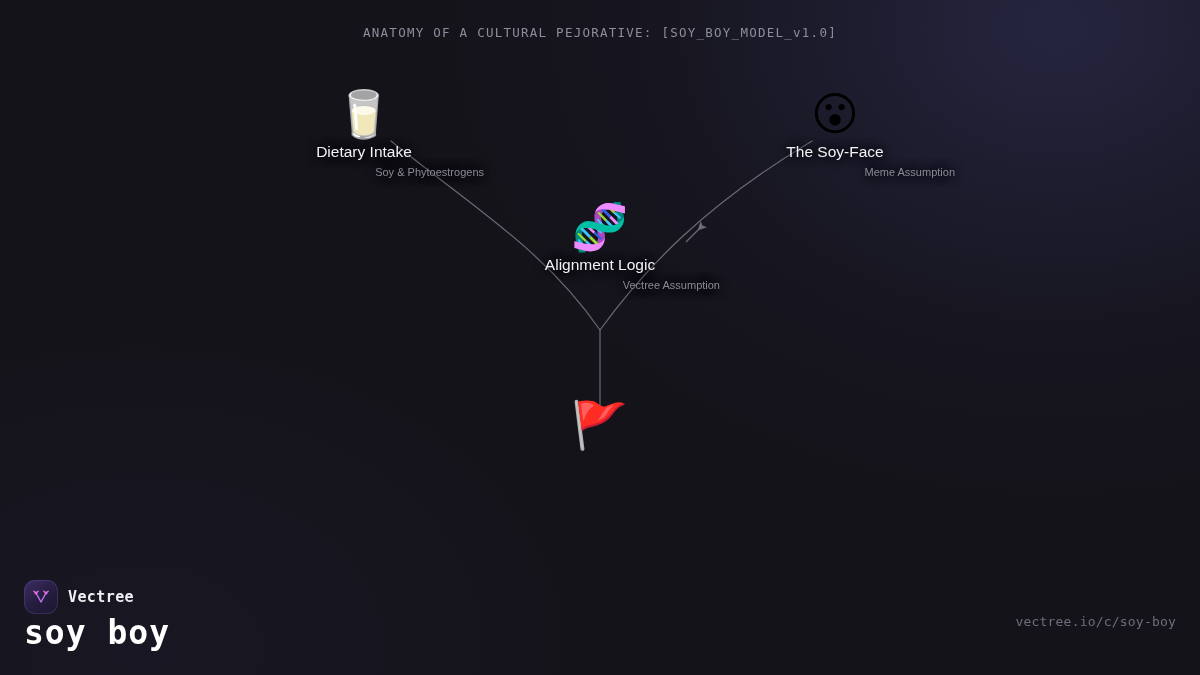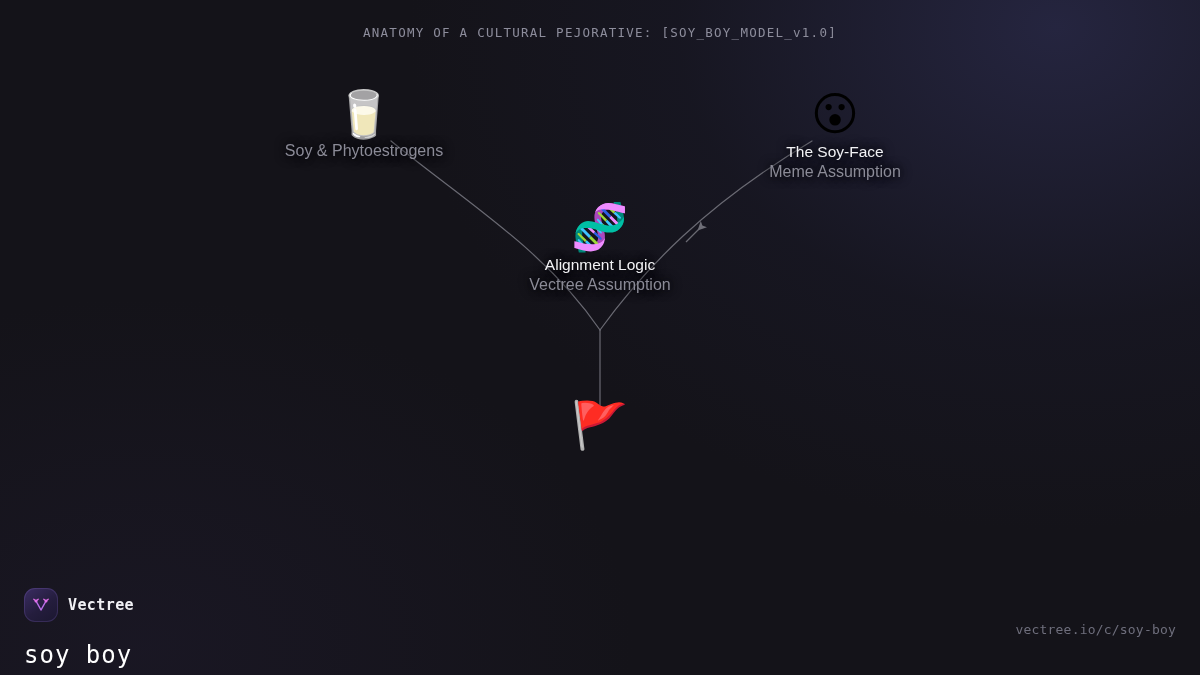--- a/index.html
+++ b/index.html
@@ -68,38 +68,39 @@
     font-family: "Liberation Sans", sans-serif;
     font-size: 15.5px;
     color: #f2f2f5;
     line-height: 19px;
     margin-top: 2px;
     text-shadow: 0 0 6px rgba(10,10,14,0.95), 0 0 12px rgba(10,10,14,0.8);
   }
   .node-sub {
     display: block;
     font-family: "Liberation Sans", sans-serif;
-    font-size: 16px;
+    font-size: 11px;
     color: #8b8b97;
     line-height: 14px;
     margin-top: 4px;
     text-shadow: 0 0 6px rgba(10,10,14,0.95), 0 0 12px rgba(10,10,14,0.8);
+    text-align: right;
   }
 
   
   #node-dietary      { left: 364px; top: 88px; }
   #node-soyface      { left: 835px; top: 88px; }
   #node-hormonal     { left: 600px; top: 201px; }
   #node-political    { left: 600px; top: 399px; }
 
   
   #footer {
     position: absolute;
     left: 0;
-    bottom: 4px;
+    bottom: 12px;
     width: 1200px;
     height: 120px;
   }
   #brand-row {
     position: absolute;
     left: 24px;
     top: 37px;
     display: flex;
     align-items: center;
     gap: 10px;
@@ -119,26 +120,25 @@
     font-size: 15px;
     font-weight: bold;
     color: #f0f0f4;
     letter-spacing: 0.4px;
   }
   #term {
     position: absolute;
     left: 24px;
     top: 70px;
     font-family: "DejaVu Sans Mono", "Liberation Mono", monospace;
-    font-size: 24px;
-    font-weight: normal;
+    font-size: 33px;
+    font-weight: bold;
     color: #ffffff;
     letter-spacing: 1px;
     white-space: pre;
-    margin-top: 20px;
   }
   #site-url {
     position: absolute;
     right: 24px;
     bottom: 34px;
     font-family: "DejaVu Sans Mono", "Liberation Mono", monospace;
     font-size: 13px;
     color: #6e6e7c;
     letter-spacing: 0.2px;
   }
@@ -160,20 +160,21 @@
     <path d="M 391 141 C 470 205, 545 250, 600 330" fill="none" stroke="#6a6a73" stroke-width="1.2" stroke-linecap="round"></path>
 
     <path d="M 600 330 C 645 268, 705 205, 812 141" fill="none" stroke="#6a6a73" stroke-width="1.2" stroke-linecap="round" marker-mid="url(#arrowhead)"></path>
     <path d="M 699 229 L 686 242" fill="none" stroke="#6a6a73" stroke-width="1.2" marker-start="url(#arrowhead)"></path>
 
     <path d="M 600 330 L 600 408" fill="none" stroke="#6a6a73" stroke-width="1.2" stroke-linecap="round"></path>
   </svg>
 
   <div class="node" id="node-dietary">
     <span class="node-emoji">🥛</span>
+    <span class="node-title">Dietary Intake</span>
     <span class="node-sub">Soy &amp; Phytoestrogens</span>
   </div>
 
   <div class="node" id="node-soyface">
     <span class="node-emoji">😮</span>
     <span class="node-title">The Soy-Face</span>
     <span class="node-sub">Meme Assumption</span>
   </div>
 
   <div class="node" id="node-hormonal">

